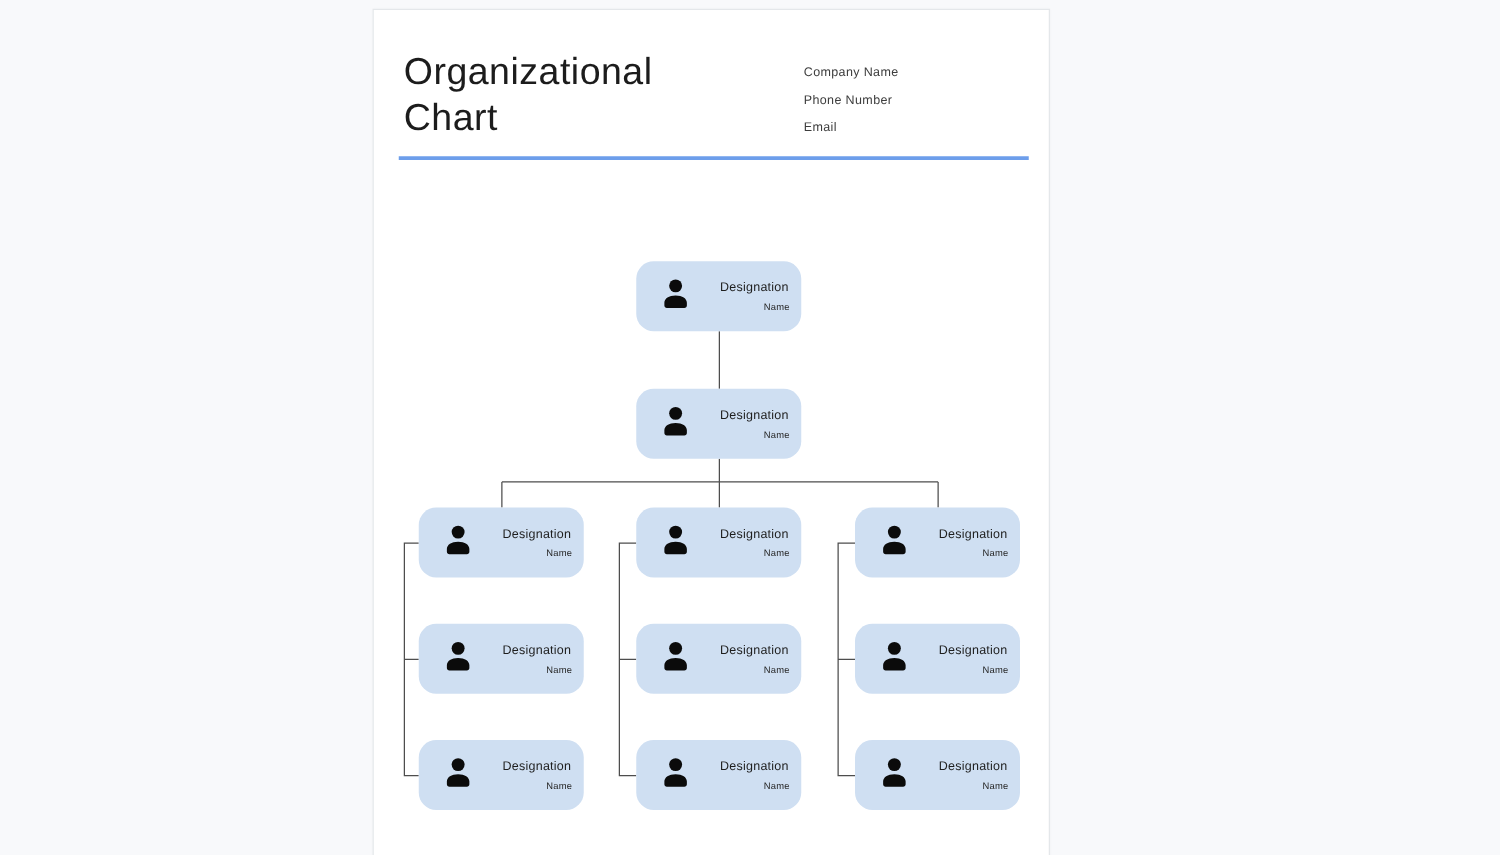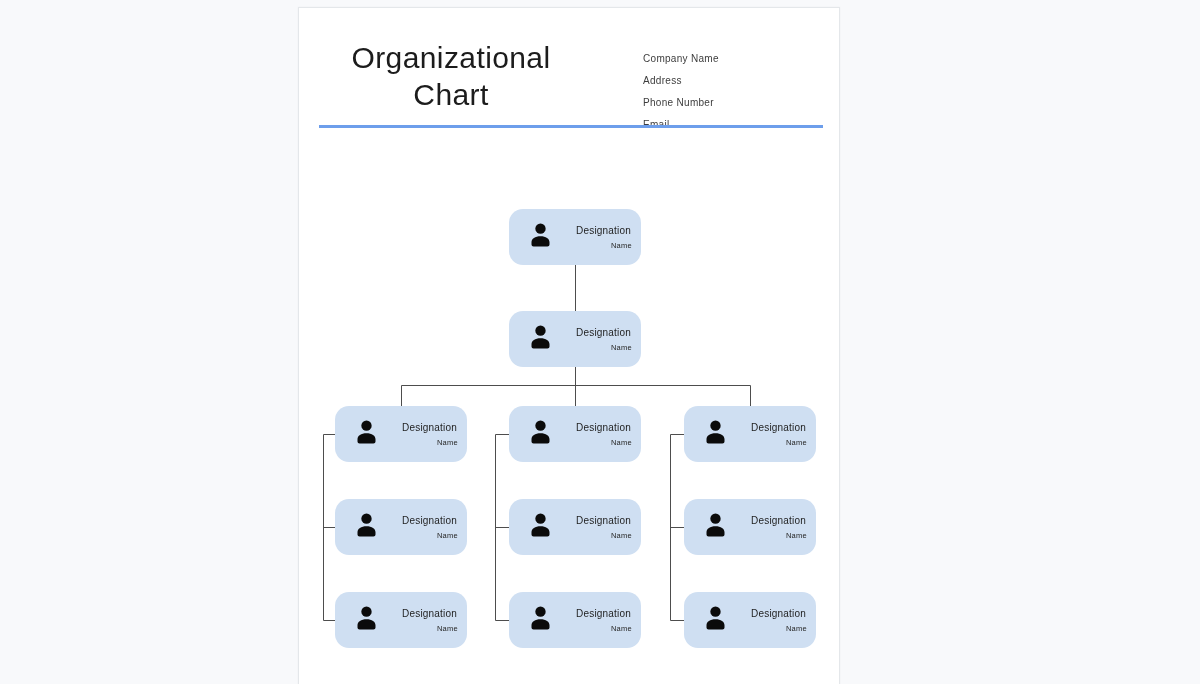--- a/index.html
+++ b/index.html
@@ -28,21 +28,20 @@
   .page-title {
     position: absolute;
     left: 24px;
     top: 31px;
     width: 256px;
     font-size: 30px;
     line-height: 37px;
     font-weight: 400;
     letter-spacing: 0.4px;
     color: #1c1c1c;
-    text-align: center;
   }
   .company-info {
     position: absolute;
     left: 344px;
     top: 40px;
     width: 180px;
   }
   .company-info .info-line {
     display: block;
     height: 22px;
@@ -122,21 +121,20 @@
 </head>
 <body>
 
 <div class="canvas">
   <div class="page">
 
     <h1 class="page-title">Organizational Chart</h1>
 
     <div class="company-info">
       <span class="info-line">Company Name</span>
-      <span class="info-line">Address</span>
       <span class="info-line">Phone Number</span>
       <span class="info-line">Email</span>
     </div>
 
     <div class="accent-rule"></div>
 
     <svg class="connectors" viewBox="0 0 542 700" xmlns="http://www.w3.org/2000/svg">
       <path d="M276.5 257 V303"></path>
       <path d="M276.5 359 V377.5 M102.5 377.5 H451.5 M102.5 377.5 V398 M276.5 377.5 V398 M451.5 377.5 V398"></path>
       <path d="M36 426.5 H24.5 V612.5 H36 M24.5 519.5 H36"></path>

